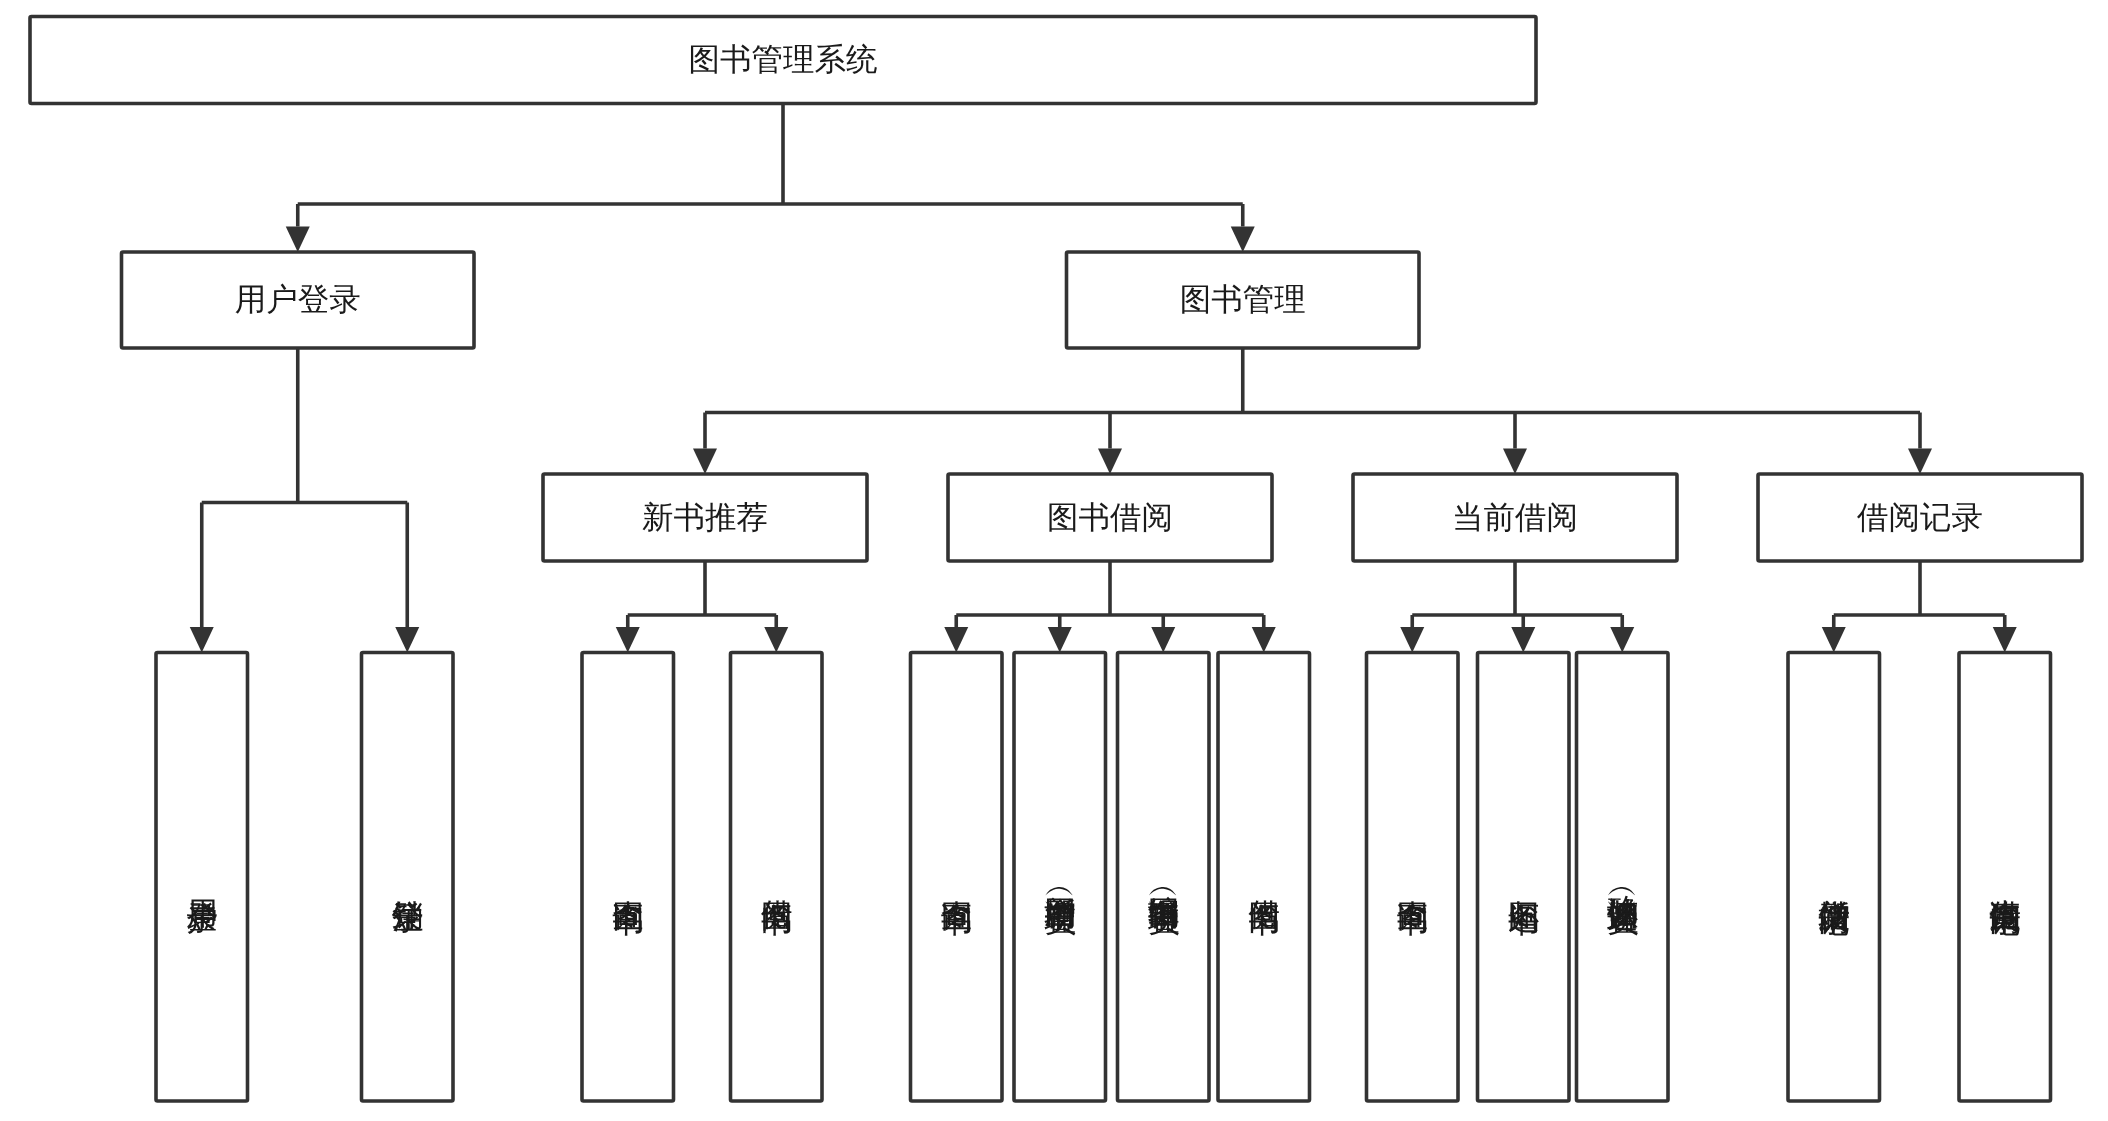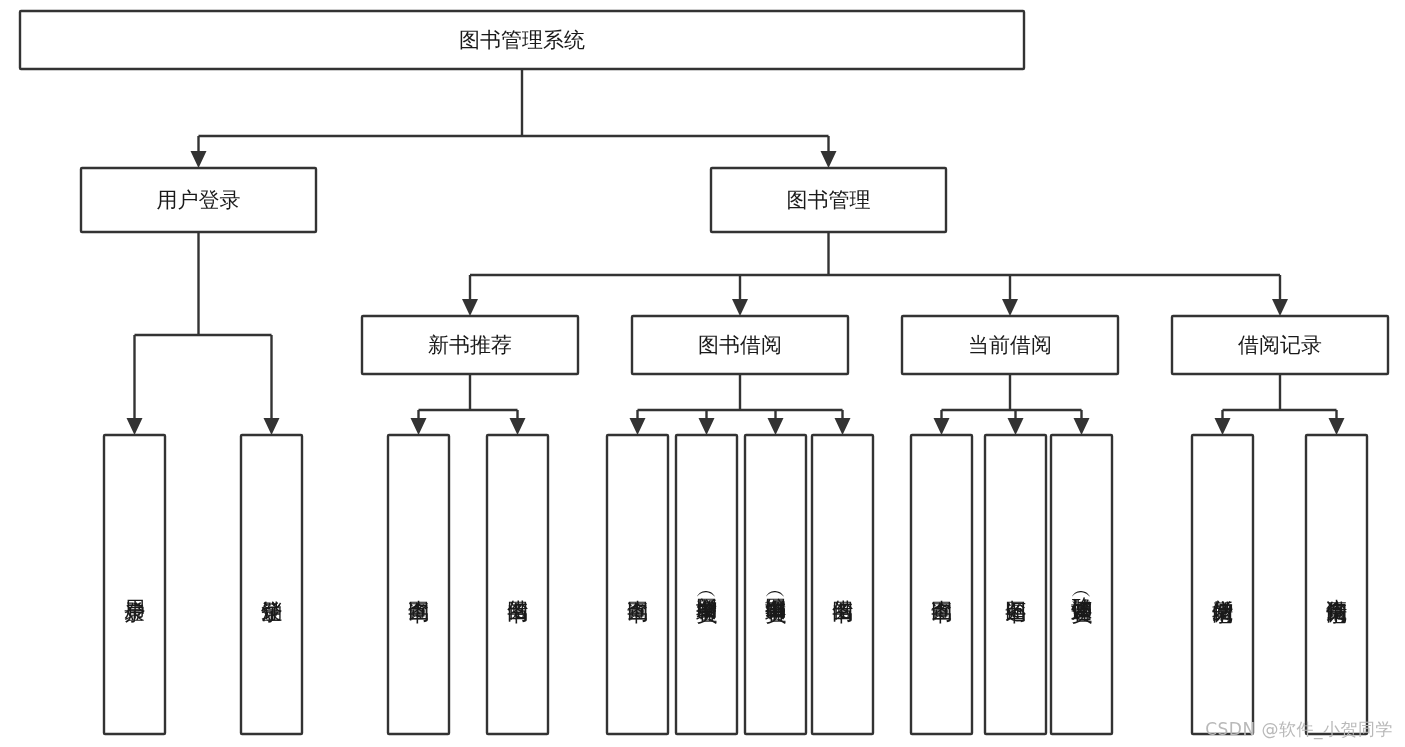--- a/index.html
+++ b/index.html
@@ -204,14 +204,13 @@
       <div class="vlabel-wrap" style="left: 1051px; top: 435px; width: 61px; height: 299px;">
         <div class="vlabel-text">确认归还（管理员）</div>
       </div>
       <div class="vlabel-wrap" style="left: 1192px; top: 435px; width: 61px; height: 299px;">
         <div class="vlabel-text">新增借阅记录</div>
       </div>
       <div class="vlabel-wrap" style="left: 1306px; top: 435px; width: 61px; height: 299px;">
         <div class="vlabel-text">查询借阅记录</div>
       </div>
     </div>
-  <div class="watermark">CSDN @软件_小贺同学</div>
 </div>
 
 </body></html>

